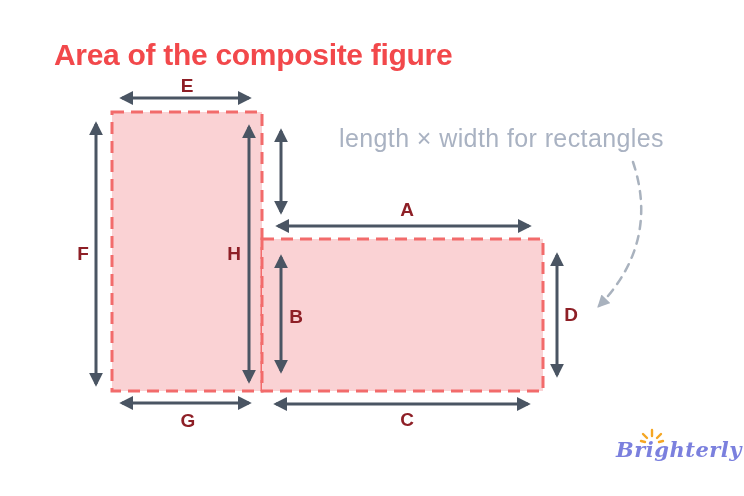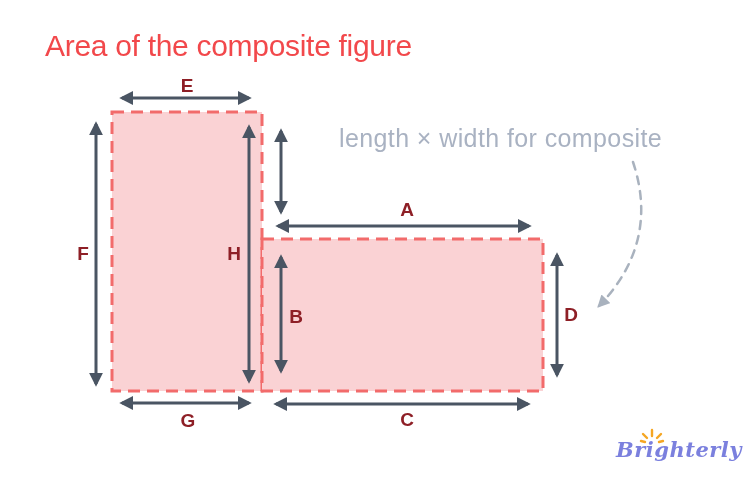--- a/index.html
+++ b/index.html
@@ -14,22 +14,22 @@
     --c-logo-sun:#F5A623;
     --c-background:#FFFFFF;
   }
   html,body{margin:0;padding:0;background:var(--c-background,#fff);}
   body{font-family:"Liberation Sans",sans-serif;}
   #canvas{
     position:relative;width:744px;height:496px;overflow:hidden;
     background:var(--c-background,#fff);
   }
   #title{
-    position:absolute;left:45px;top:30px;margin:0;
-    font-size:30px;line-height:1.05;font-weight:400;letter-spacing:-0.3px;
+    position:absolute;left:45px;top:30px;margin:9px;
+    font-size:30px;line-height:1.05;font-weight:700;letter-spacing:-0.3px;
     color:var(--c-title,#F2484B);
   }
   #fig{position:absolute;left:0;top:0;width:744px;height:496px;}
   .frect{
     fill:var(--c-rect-fill,#FAD2D4);
     stroke:var(--c-rect-border,#F26B6B);
     stroke-width:3;stroke-dasharray:12 7;
   }
   .darrow{stroke:var(--c-arrow,#4A5563);stroke-width:3;fill:none;}
   .curve{
@@ -101,21 +101,21 @@
 
   <span class="lbl" id="lbl-e">E</span>
   <span class="lbl" id="lbl-f">F</span>
   <span class="lbl" id="lbl-h">H</span>
   <span class="lbl" id="lbl-a">A</span>
   <span class="lbl" id="lbl-b">B</span>
   <span class="lbl" id="lbl-c">C</span>
   <span class="lbl" id="lbl-d">D</span>
   <span class="lbl" id="lbl-g">G</span>
 
-  <div id="annotation">length × width for composite</div>
+  <div id="annotation">length × width for rectangles</div>
 
   <div id="logo">
     <svg id="sun" width="24" height="16" viewBox="0 0 24 16">
       <line class="sunray" x1="12" y1="7" x2="12" y2="1"></line>
       <line class="sunray" x1="7" y1="9" x2="3" y2="5"></line>
       <line class="sunray" x1="17" y1="9" x2="21" y2="5"></line>
       <line class="sunray" x1="5" y1="13" x2="1" y2="12"></line>
       <line class="sunray" x1="19" y1="13" x2="23" y2="12"></line>
     </svg>
     <span id="logo-text">Brighterly</span>

